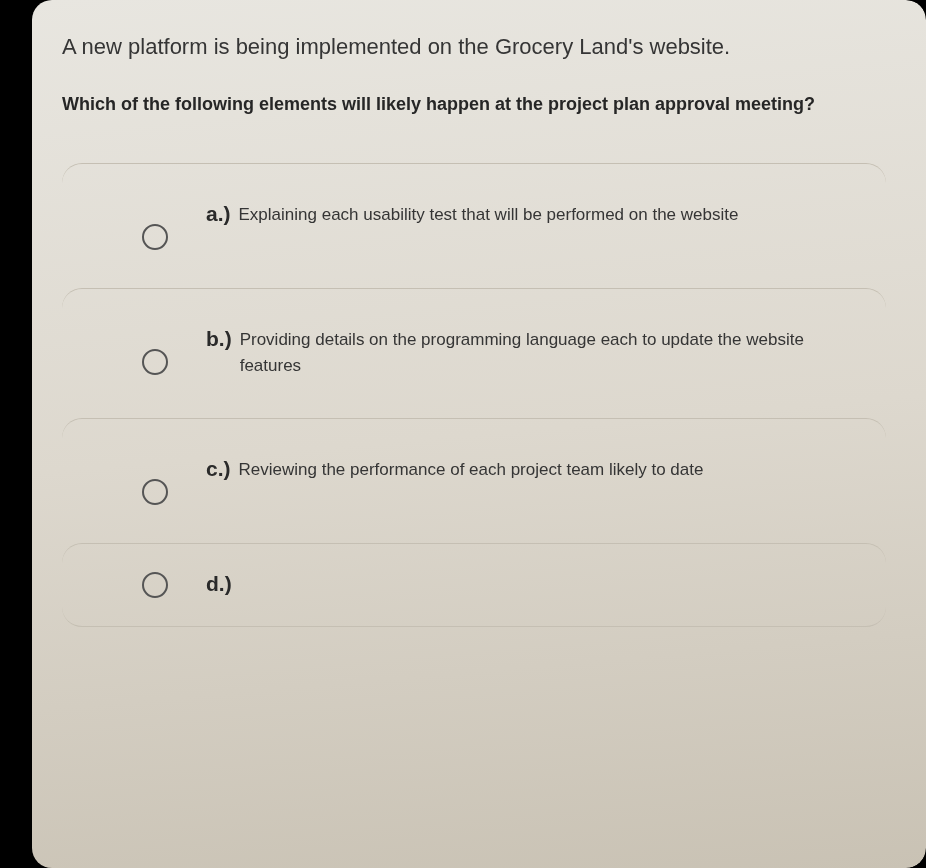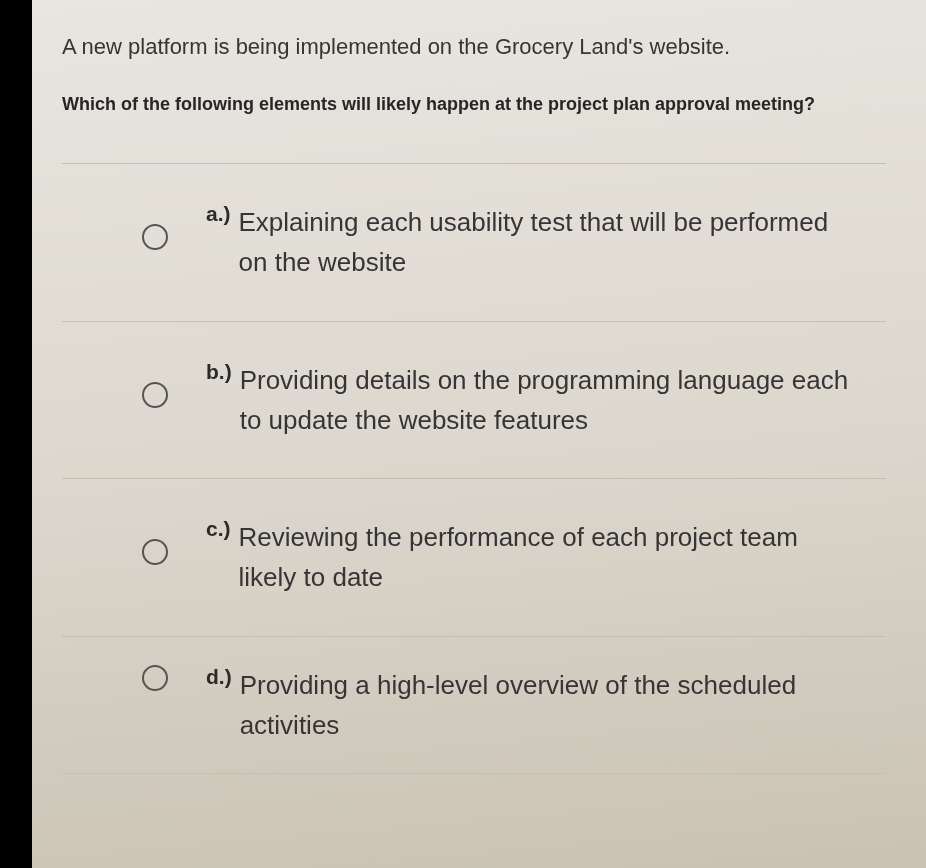--- a/index.html
+++ b/index.html
@@ -1,18 +1,19 @@
 <!DOCTYPE html>
 <html><head>
   <meta charset="utf-8">
   <style>
     * {
       margin: 0;
       padding: 0;
       box-sizing: border-box;
+      border-radius: 20px;
     }
     body {
       font-family: -apple-system, BlinkMacSystemFont, 'Segoe UI', Arial, sans-serif;
       background: #000;
       width: 926px;
       height: 868px;
       display: flex;
     }
     .black-edge {
       width: 32px;
@@ -74,21 +75,21 @@
       align-items: flex-start;
     }
     .option-label {
       font-size: 21px;
       color: #2a2a2a;
       font-weight: 700;
       margin-right: 8px;
       white-space: nowrap;
     }
     .option-text {
-      font-size: 26px;
+      font-size: 17px;
       color: #353535;
       line-height: 1.55;
       font-weight: 400;
     }
     .option-row.compact {
       padding-top: 28px;
       padding-bottom: 28px;
     }
   </style>
 </head>
@@ -126,19 +127,18 @@
       <div class="option-text-wrap">
         <span class="option-label">c.)</span>
         <span class="option-text">Reviewing the performance of each project team likely to date</span>
       </div>
     </div>
 
     <div class="option-row compact">
       <div class="radio-circle"></div>
       <div class="option-text-wrap">
         <span class="option-label">d.)</span>
-        <span class="option-text">Providing a high-level overview of the scheduled activities</span>
       </div>
     </div>
 
   </div>
 
 </div>
 
 </body></html>

